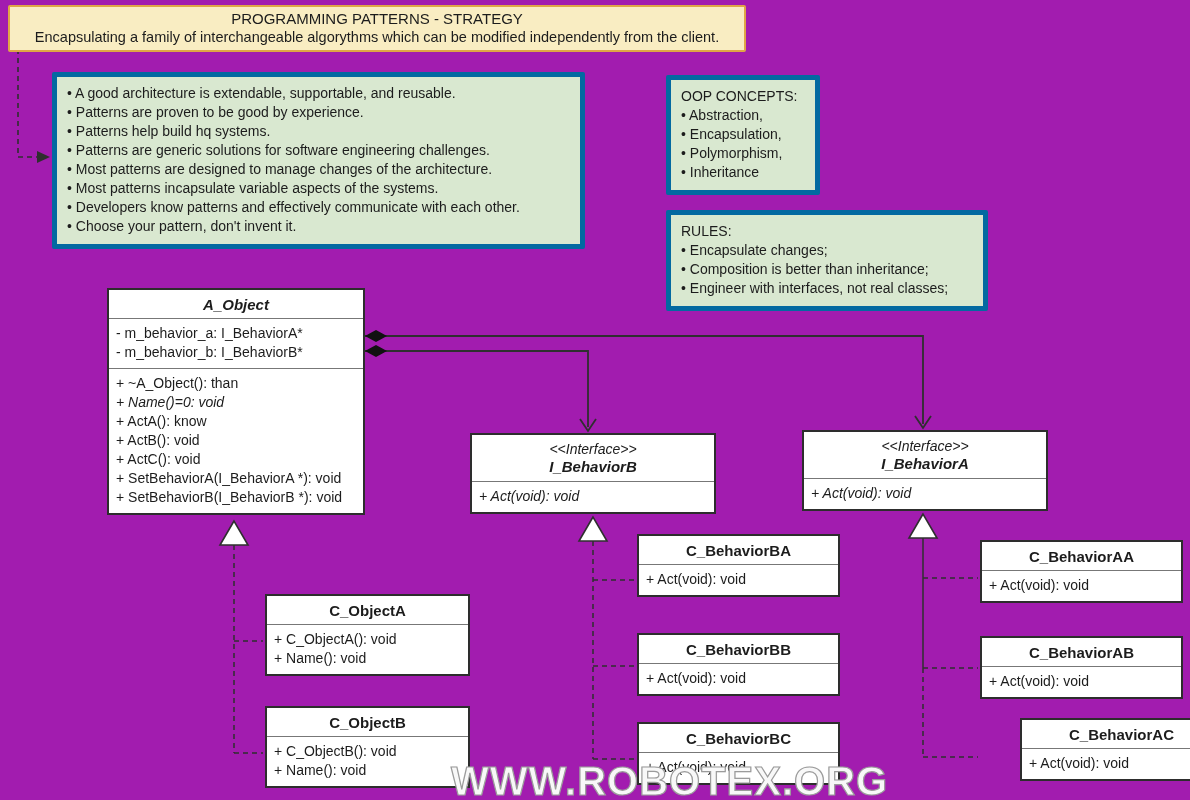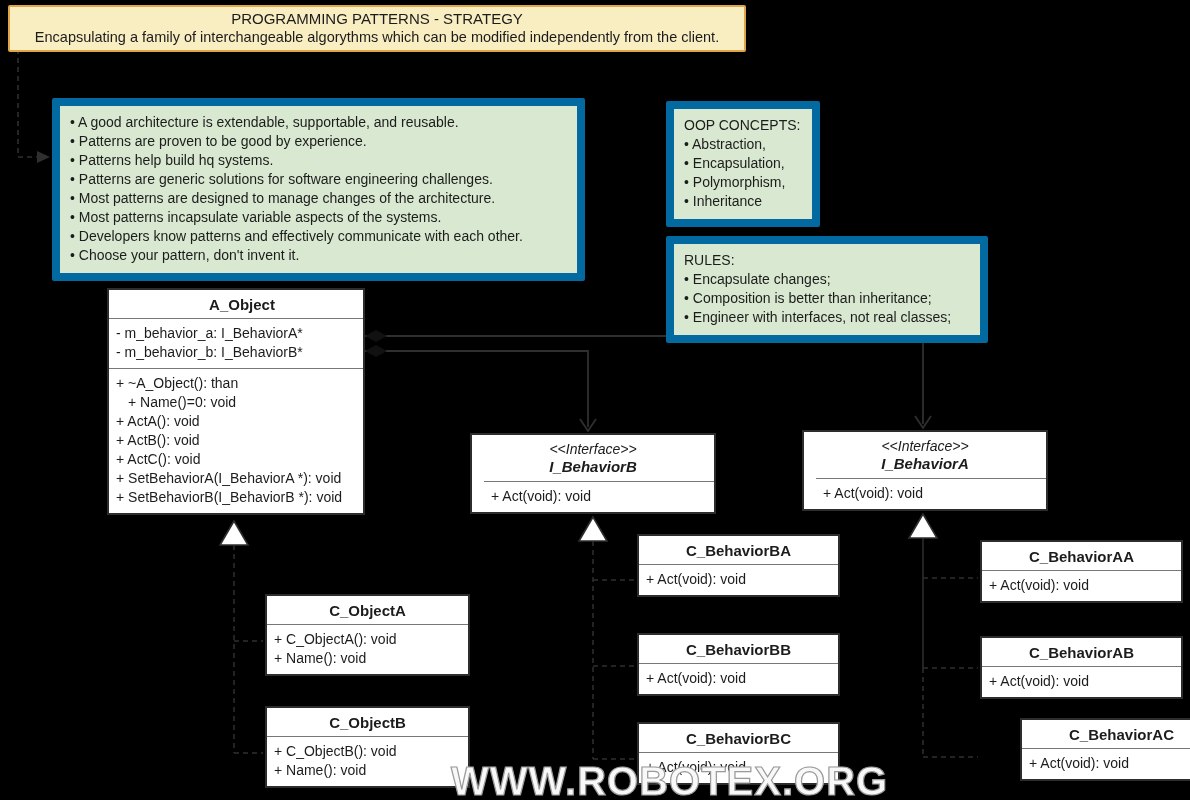--- a/index.html
+++ b/index.html
@@ -1,49 +1,48 @@
 <!DOCTYPE html>
 <html><head>
 <meta charset="utf-8">
 <style>
   html,body{margin:0;padding:0;background:#ffffff;}
   .canvas{
-    position:relative;width:1190px;height:800px;background:#000000;
+    position:relative;width:1190px;height:800px;background:#a21caf;
     font-family:"Liberation Sans", sans-serif;color:#1c1c1c;overflow:hidden;
   }
   .canvas *{box-sizing:border-box;}
   svg.wires{position:absolute;left:0;top:0;z-index:1;}
 
   
   .titlebox{
     position:absolute;left:8px;top:5px;width:738px;z-index:2;
     background:#f9edc2;border:2px solid #dfa646;border-radius:2px;
     text-align:center;font-size:14.5px;line-height:19px;padding:2px 4px 3px;
   }
   .titlebox .t1{font-size:15px;}
 
   
   .note{
-    position:absolute;z-index:2;background:#d9e8d0;border:8px solid #0369a1;
+    position:absolute;z-index:2;background:#d9e8d0;border:5px solid #0369a1;
     border-radius:2px;font-size:14px;line-height:19px;padding:7px 10px 8px;
     white-space:nowrap;
-    margin-top:26px;
   }
   .note .b::before{content:"• ";}
 
   
   .uml{
     position:absolute;z-index:3;background:#ffffff;border:2px solid #2d2d2d;
     font-size:14px;white-space:nowrap;
   }
   .uml .name{font-weight:bold;font-size:15px;text-align:center;padding:6px 4px 5px;}
   .uml .stereo{font-style:italic;font-size:14px;text-align:center;padding:6px 4px 0;}
   .uml .iname{font-weight:bold;font-style:italic;font-size:15px;text-align:center;padding:1px 4px 6px;}
   .uml .sect{border-top:1px solid #777;padding:5px 2px 6px 7px;line-height:19px;}
-  .it{margin-left:12px;}
+  .it{font-style:italic;}
 
   .watermark{
     position:absolute;left:451px;top:759px;z-index:9;
     font-size:40px;font-weight:bold;letter-spacing:1px;
     color:rgba(255,255,255,0.92);
     -webkit-text-stroke:1.2px #9b9b9b;
     text-shadow:0 0 1px #aaaaaa;
   }
 </style>
 </head>
@@ -128,21 +127,21 @@
 
   <div class="uml" style="left:107px;top:288px;width:258px;">
     <div class="name it">A_Object</div>
     <div class="sect">
       <div>- m_behavior_a: I_BehaviorA*</div>
       <div>- m_behavior_b: I_BehaviorB*</div>
     </div>
     <div class="sect">
       <div>+ ~A_Object(): than</div>
       <div class="it">+ Name()=0: void</div>
-      <div>+ ActA(): void</div>
+      <div>+ ActA(): know</div>
       <div>+ ActB(): void</div>
       <div>+ ActC(): void</div>
       <div>+ SetBehaviorA(I_BehaviorA *): void</div>
       <div>+ SetBehaviorB(I_BehaviorB *): void</div>
     </div>
   </div>
 
   <div class="uml" style="left:470px;top:433px;width:246px;">
     <div class="stereo">&lt;&lt;Interface&gt;&gt;</div>
     <div class="iname">I_BehaviorB</div>

